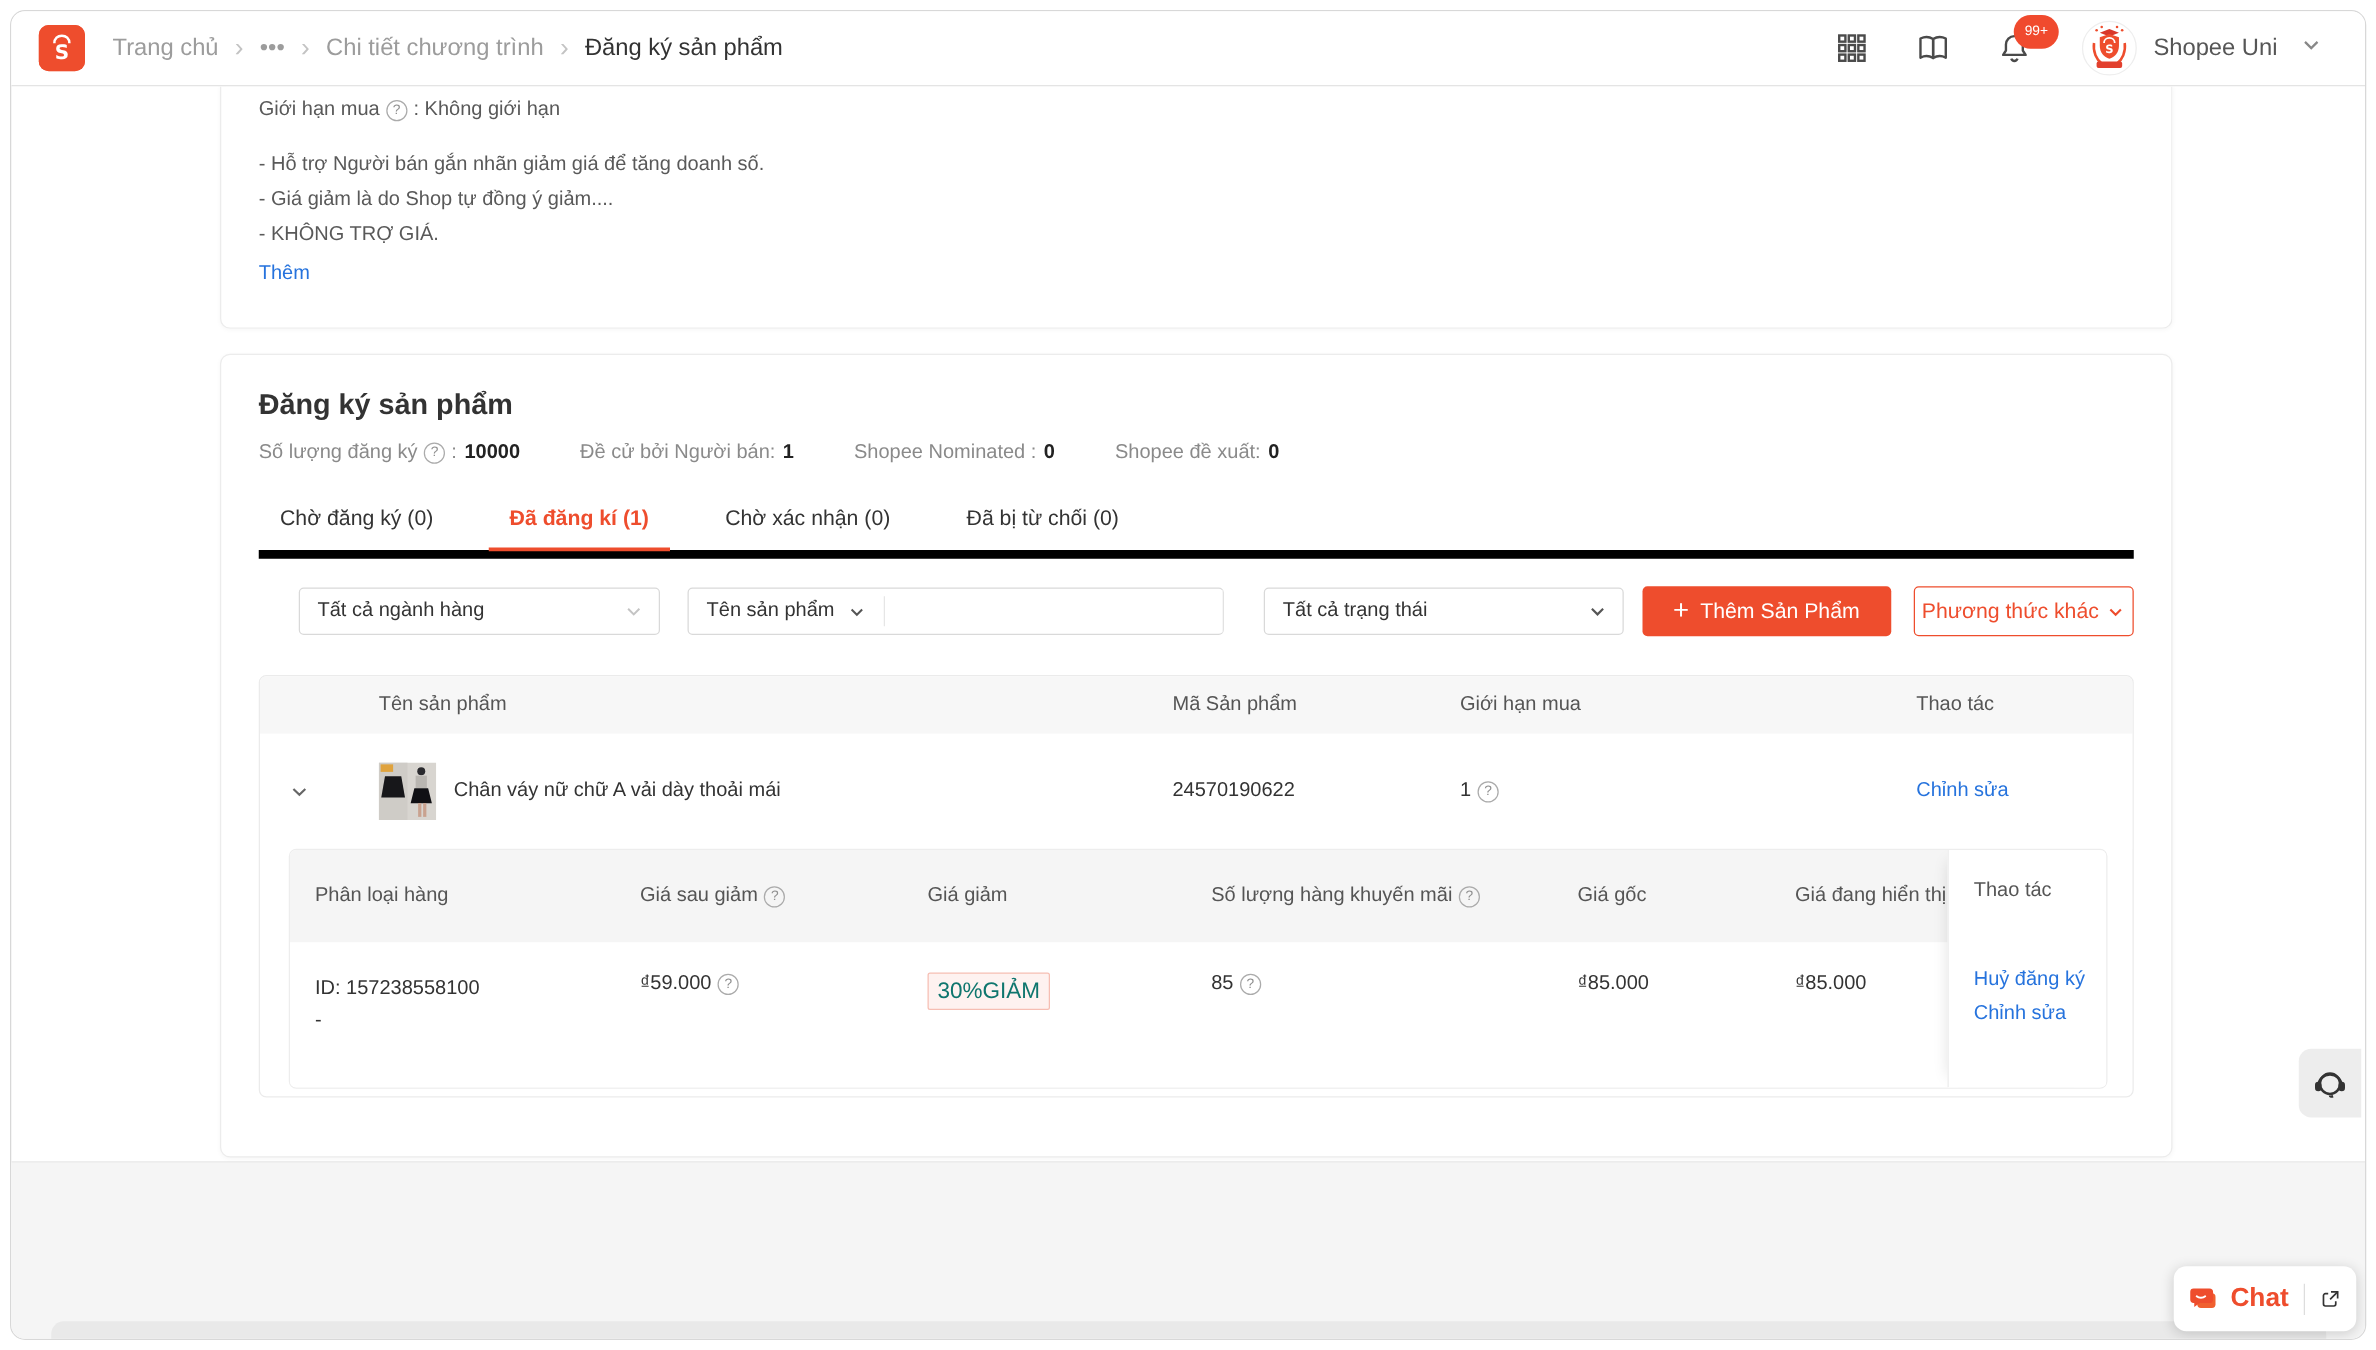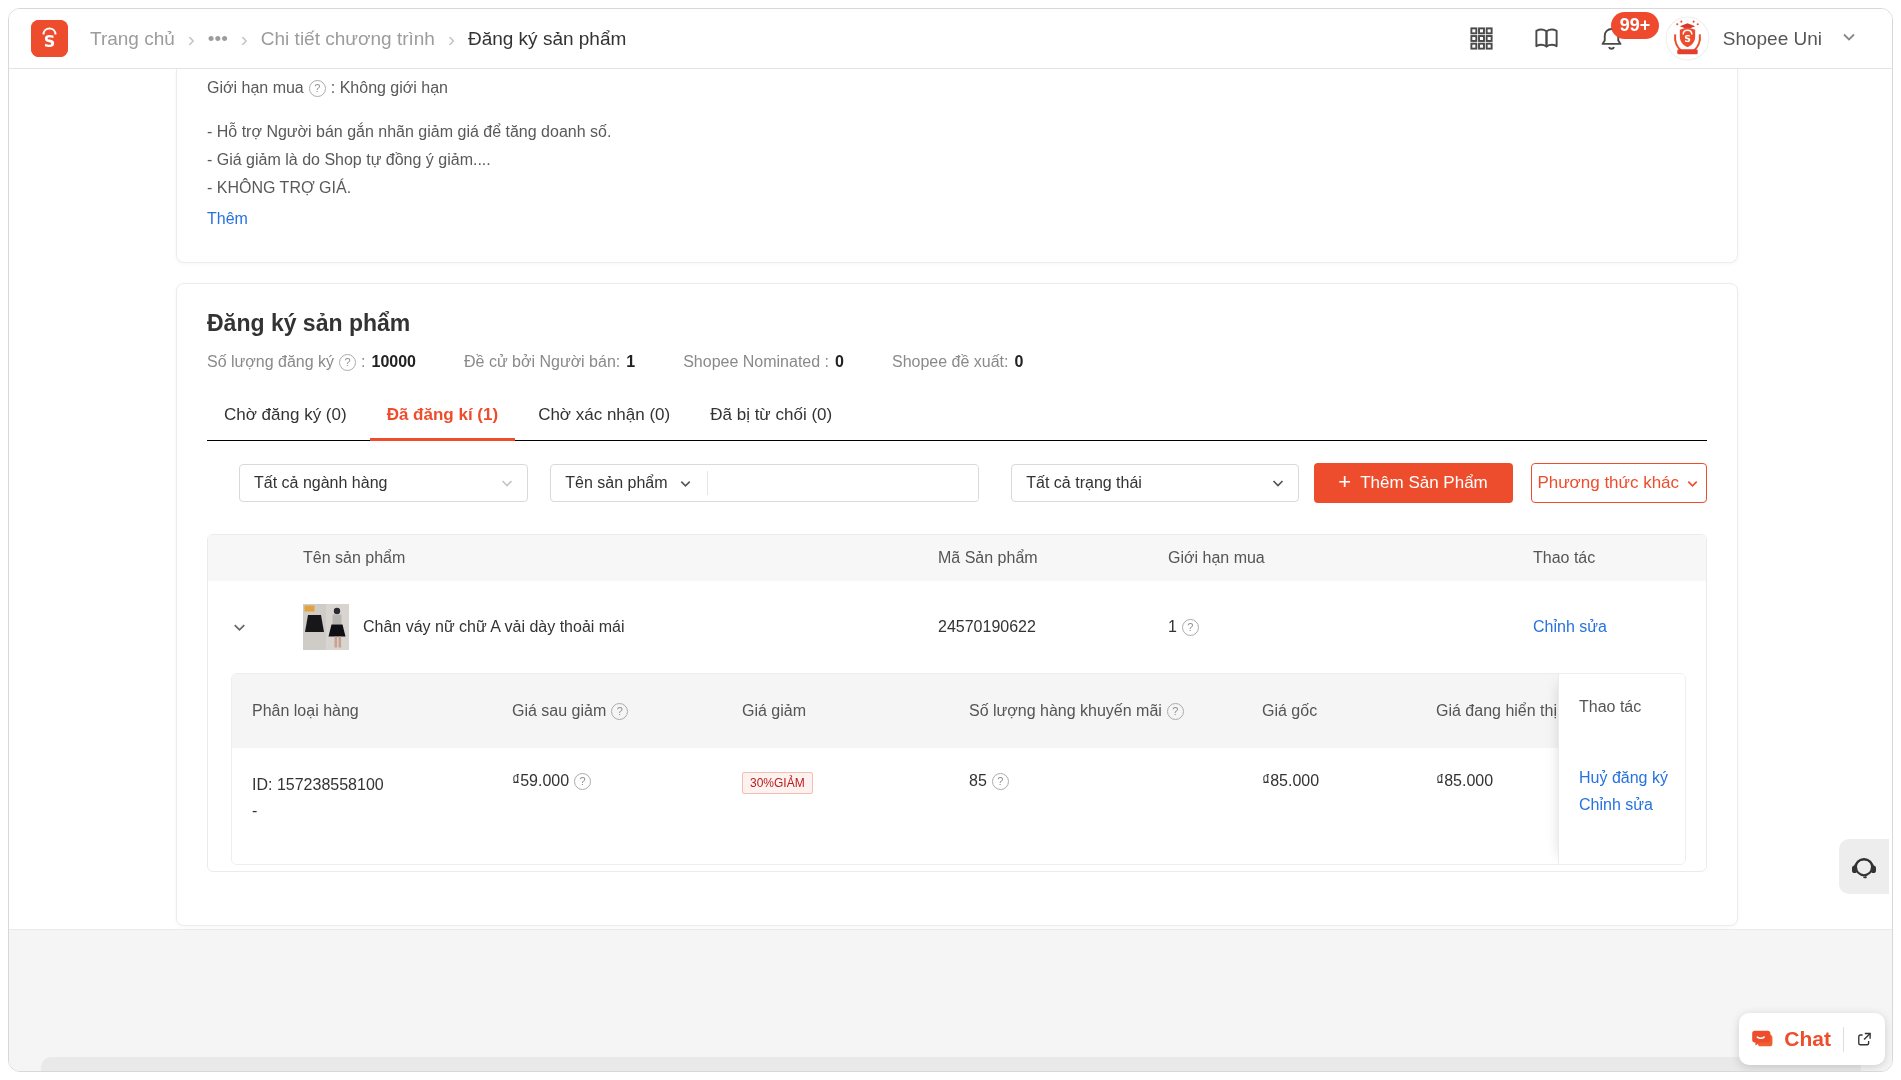--- a/index.html
+++ b/index.html
@@ -11,22 +11,22 @@
   
   .topbar { position:absolute; left:0; top:0; width:100%; height:60px; background:#fff;
     border-bottom:1px solid #e4e4e4; display:flex; align-items:center; padding:0 34px 0 22px; z-index:20; }
   .logo { width:37px; height:37px; border-radius:8px; background:#ee4d2d; flex:0 0 auto; }
   .crumbs { display:flex; align-items:center; gap:13px; margin-left:22px; font-size:19px; color:#9c9c9c; }
   .crumb-sep { color:#c3c3c3; font-size:21px; line-height:1; }
   .crumb-last { color:#333; font-weight:500; }
   .top-right { margin-left:auto; display:flex; align-items:center; }
   .top-ic { width:27px; height:27px; display:block; }
   .ic-btn { position:relative; margin-left:38px; cursor:pointer; }
-  .badge { position:absolute; left:13px; top:-13px; background:#f04a2e; color:#fff; font-size:18px;
-    font-weight:bold; height:27px; line-height:27px; padding:0 9px; border-radius:14px; }
+  .badge { position:absolute; left:13px; top:-13px; background:#f04a2e; color:#fff; font-size:11px;
+    font-weight:normal; height:27px; line-height:27px; padding:0 9px; border-radius:14px; }
   .avatar { width:45px; height:45px; margin-left:40px; }
   .acct-name { font-size:19px; color:#565656; margin-left:13px; }
   .acct-chev { margin-left:18px; }
 
   
   .card1 { position:absolute; left:167px; top:60px; width:1562px; height:194px; background:#fff;
     border:1px solid #ececec; border-top:none; border-radius:0 0 8px 8px;
     box-shadow:0 1px 4px rgba(0,0,0,.04); padding:8px 30px 0 30px; z-index:5; }
   .limit-line { font-size:16px; color:#595959; display:flex; align-items:center; margin-top:2px; }
   .bullets { margin-top:21px; font-size:16px; color:#595959; line-height:28px; }
@@ -37,21 +37,21 @@
     border:1px solid #ececec; border-radius:8px; box-shadow:0 1px 4px rgba(0,0,0,.04);
     padding:26px 30px 0 30px; z-index:5; }
   .reg-title { font-size:23px; font-weight:bold; color:#333; }
   .stats { display:flex; align-items:center; gap:48px; margin-top:16px; font-size:16px; color:#8a8a8a; }
   .stat { display:flex; align-items:center; }
   .stat b { color:#222; margin-left:6px; font-weight:bold; }
 
   .qicon { display:inline-flex; width:17px; height:17px; border:1px solid #ababab; border-radius:50%;
     color:#909090; font-size:11px; align-items:center; justify-content:center; margin:0 5px; flex:0 0 auto; }
 
-  .tabs { display:flex; margin-top:23px; border-bottom:1px solid #000000; }
+  .tabs { display:flex; margin-top:23px; border-bottom:7px solid #000000;gap:21px; }
   .tab { font-size:17px; color:#333; padding:11px 17px 13px 17px; margin-right:6px; cursor:pointer; }
   .tab.active { color:#ee4d2d; font-weight:bold; border-bottom:3px solid #ee4d2d; margin-bottom:-1px; }
 
   
   .filters { display:flex; align-items:center; margin-top:22px;padding-left:32px; }
   .sel { height:38px; border:1px solid #d9d9d9; border-radius:4px; background:#fff; display:flex;
     align-items:center; padding:0 12px 0 14px; font-size:16px; color:#333; cursor:pointer; }
   .sel .grow { flex:1; }
   .sel-cat { width:296px; }
   .search-group { width:440px; height:38px; margin-left:22px; border:1px solid #d9d9d9; border-radius:4px;
@@ -83,21 +83,21 @@
 
   .sub { margin:0 20px 6px 23px; border:1px solid #ededed; border-radius:6px; position:relative;
     overflow:hidden; background:#fff; }
   .sub-head { display:grid; grid-template-columns:260px 230px 227px 293px 174px 146px 1fr; height:74px;
     background:#f5f5f5; align-items:center; font-size:16px; color:#555; }
   .sub-head > div { padding-left:20px; display:flex; align-items:center; flex-wrap:wrap; }
   .sub-row { display:grid; grid-template-columns:260px 230px 227px 293px 174px 146px 1fr; height:116px;
     align-items:start; font-size:16px; color:#333; background:#fff; }
   .sub-row > div { padding:24px 0 0 20px; display:flex; align-items:center; }
   .id-cell { flex-direction:column; align-items:flex-start !important; line-height:26px; }
-  .badge-discount { display:inline-block; font-size:12px; color:#b91c1c; background:#fef2f0;
+  .badge-discount { display:inline-block; font-size:18px; color:#0f766e; background:#fef2f0;
     border:1px solid #f6beb3; border-radius:2px; padding:3px 7px; line-height:1.2; }
   .sticky-col { position:absolute; right:0; top:0; bottom:0; width:127px; background:#fff;
     border-left:1px solid #ececec; box-shadow:-9px 0 12px -9px rgba(0,0,0,.13);
     padding:24px 0 0 20px; font-size:16px; }
   .sticky-col .col-title { color:#555; }
   .sticky-col .lnk1 { display:block; margin-top:53px; }
   .sticky-col .lnk2 { display:block; margin-top:9px; }
 
   
   .lower-bg { position:absolute; left:0; right:0; top:920px; bottom:0; background:#f5f5f5;

